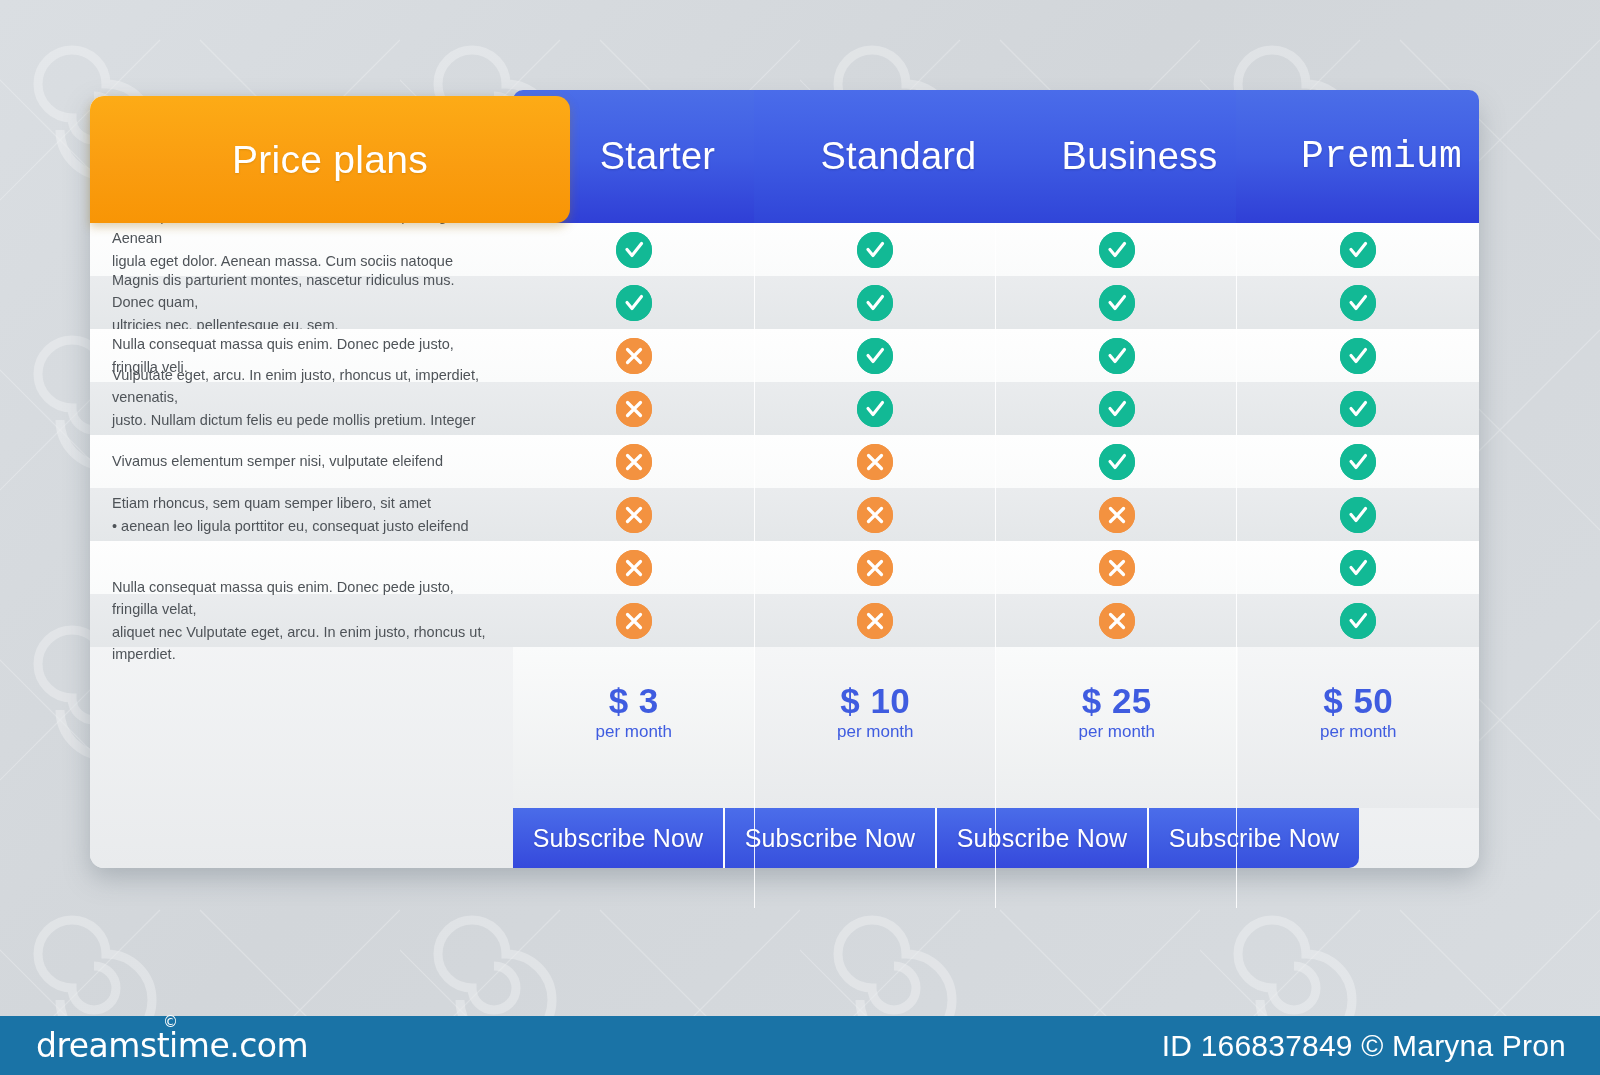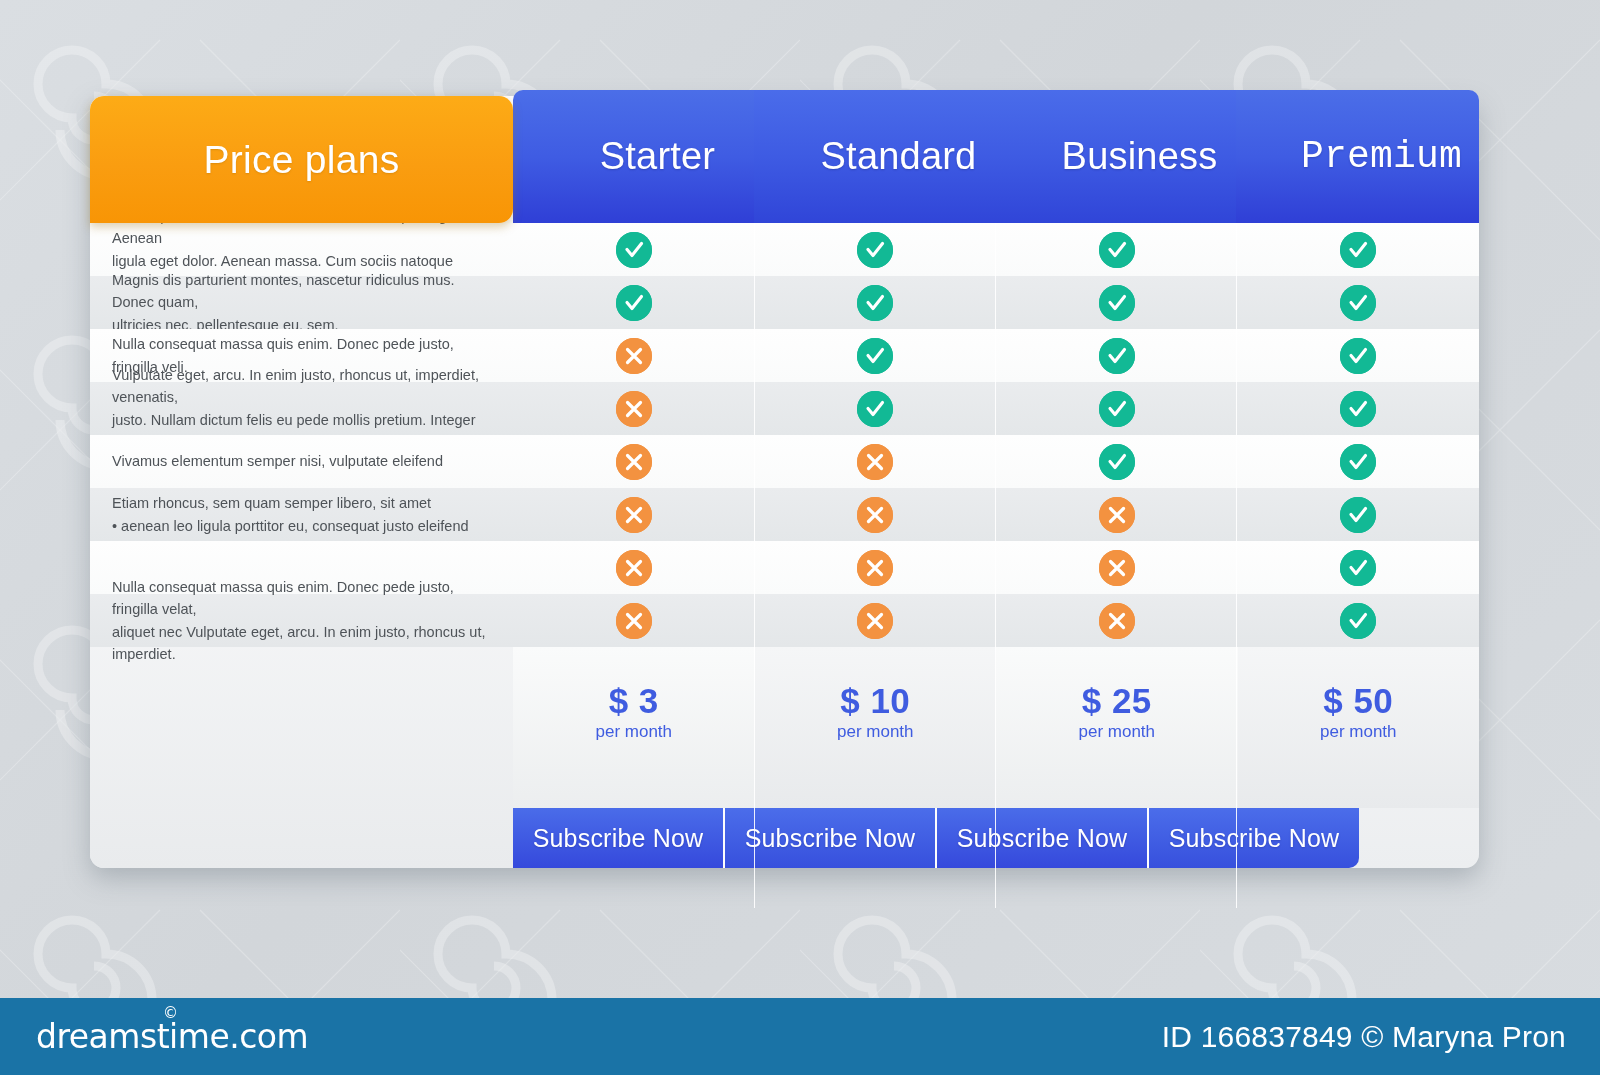--- a/index.html
+++ b/index.html
@@ -48,21 +48,21 @@
     height: 772px;
     border-radius: 14px 0 0 14px;
     background: linear-gradient(180deg,#fdfdfd 0%,#f6f7f8 60%,#e9ebed 100%);
     overflow: hidden;
   }
 
   
   #price-plans-tab {
     position: absolute;
     left: 0; top: 0;
-    width: 423px;
+    width: 480px;
     height: 127px;
     border-radius: 14px 14px 14px 0;
     background: linear-gradient(180deg,#fdab16 0%, #fa9d10 55%, #f89505 100%);
     box-shadow: 0 4px 10px rgba(160,120,30,.35);
     display: flex;
     align-items: center;
     justify-content: center;
     z-index: 6;
   }
   #price-plans-tab .title {
@@ -229,21 +229,21 @@
     background: rgba(255,255,255,.85);
     align-self: stretch;
   }
 
   
   #footer {
     position: absolute;
     left: 0;
     bottom: 0;
     width: 1600px;
-    height: 77px;
+    height: 59px;
     background: #1a73a6;
     display: flex;
     align-items: center;
     justify-content: space-between;
     padding: 0 34px 0 36px;
   }
   #footer-logo {
     color: #ffffff;
     font-size: 33px;
     font-weight: 400;

